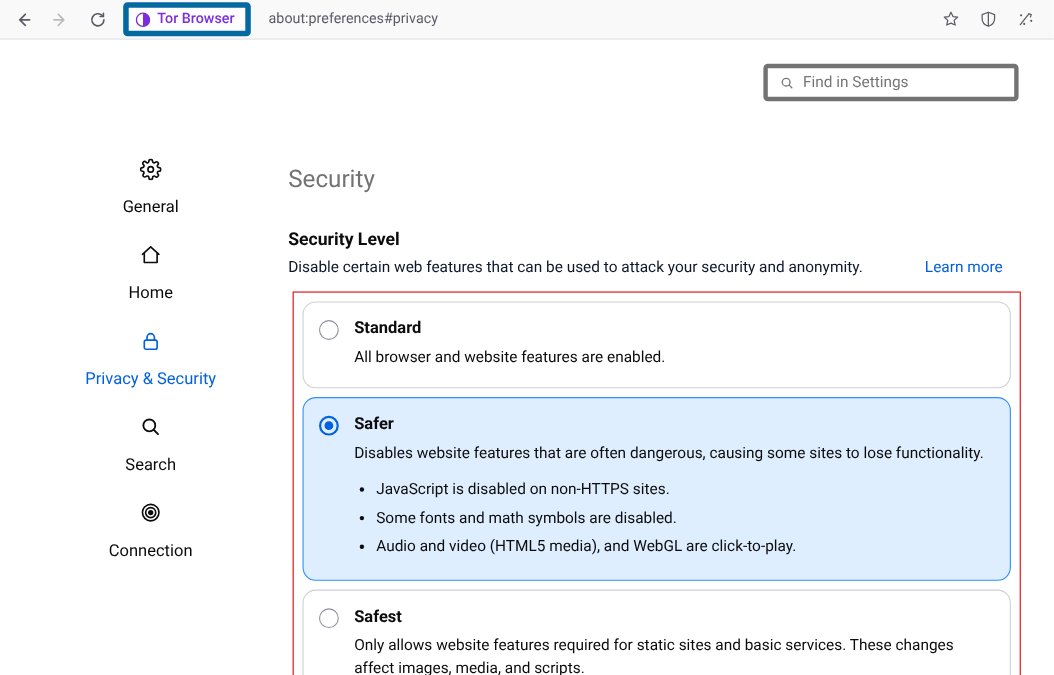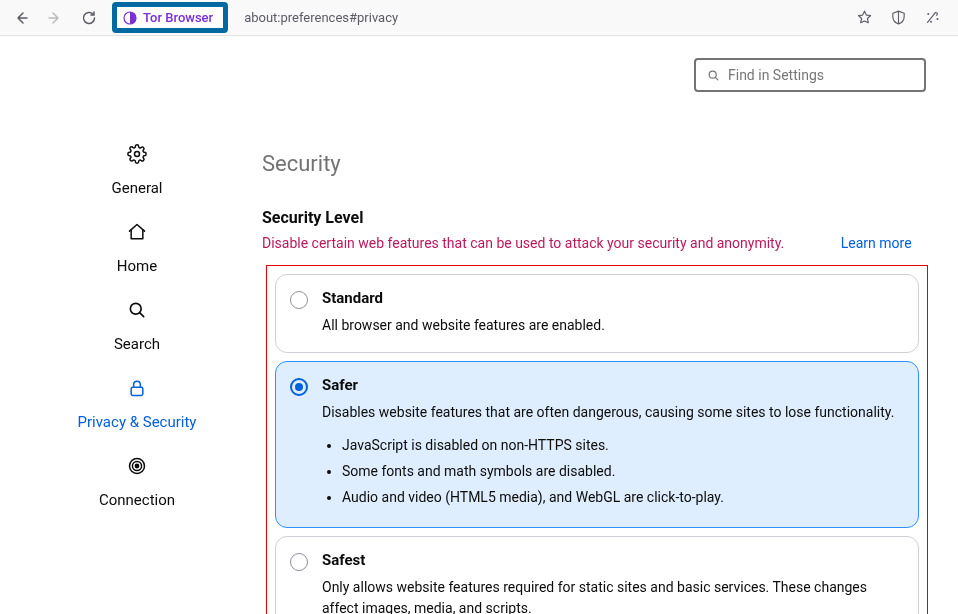--- a/index.html
+++ b/index.html
@@ -87,21 +87,21 @@
       position: relative;
     }
 
     
     .search-box {
       position: absolute;
       top: 22px;
       right: 32px;
       width: 232px;
       height: 34px;
-      border: 2px solid #737373;
+      border: 4px solid #737373;
       border-radius: 4px;
       display: flex;
       align-items: center;
       padding: 0 10px;
       gap: 8px;
       color: #767676;
       font-size: 14px;
       background: #fff;
     }
     .search-box .search-ic { width: 14px; height: 14px; display:flex; align-items:center; justify-content:center;}
@@ -117,21 +117,21 @@
     .subsection {
       padding: 32px 0 0 22px;
     }
     .sub-title {
       font-weight: 700;
       font-size: 16px;
       margin-bottom: 8px;
     }
     .sub-desc {
       font-size: 14px;
-      color: #be185d;
+      color: #0f172a;
     }
     .learn-more {
       color: #0060df;
       text-decoration: none;
       margin-left: 9px;
       cursor: pointer;
       padding-left: 44px;
     }
 
     
@@ -249,38 +249,38 @@
     <div class="side-item">
       <span class="side-icon">
         <svg width="20" height="20" viewBox="0 0 24 24" fill="none" stroke="currentColor" stroke-width="1.8" stroke-linecap="round" stroke-linejoin="round">
             <path d="M3 11l9-8 9 8"></path>
             <path d="M5 10v10h14V10"></path>
           </svg>
       </span>
       <span>Home</span>
     </div>
 
+    <div class="side-item active">
+      <span class="side-icon">
+        <svg width="20" height="20" viewBox="0 0 24 24" fill="none" stroke="currentColor" stroke-width="1.8" stroke-linecap="round" stroke-linejoin="round">
+            <rect x="5" y="11" width="14" height="10" rx="2"></rect>
+            <path d="M8 11V8a4 4 0 0 1 8 0v3"></path>
+          </svg>
+      </span>
+      <span>Privacy &amp; Security</span>
+    </div>
+
     <div class="side-item">
       <span class="side-icon">
         <svg width="20" height="20" viewBox="0 0 24 24" fill="none" stroke="currentColor" stroke-width="2" stroke-linecap="round">
             <circle cx="10.5" cy="10.5" r="6.5"></circle>
             <path d="M20 20l-4.5-4.5"></path>
           </svg>
       </span>
       <span>Search</span>
-    </div>
-
-    <div class="side-item active">
-      <span class="side-icon">
-        <svg width="20" height="20" viewBox="0 0 24 24" fill="none" stroke="currentColor" stroke-width="1.8" stroke-linecap="round" stroke-linejoin="round">
-            <rect x="5" y="11" width="14" height="10" rx="2"></rect>
-            <path d="M8 11V8a4 4 0 0 1 8 0v3"></path>
-          </svg>
-      </span>
-      <span>Privacy &amp; Security</span>
     </div>
 
     <div class="side-item">
       <span class="side-icon">
         <svg width="20" height="20" viewBox="0 0 24 24" fill="none" stroke="currentColor" stroke-width="1.8" stroke-linecap="round">
             <circle cx="12" cy="12" r="2" fill="currentColor"></circle>
             <circle cx="12" cy="12" r="5.5"></circle>
             <circle cx="12" cy="12" r="9"></circle>
           </svg>
       </span>

